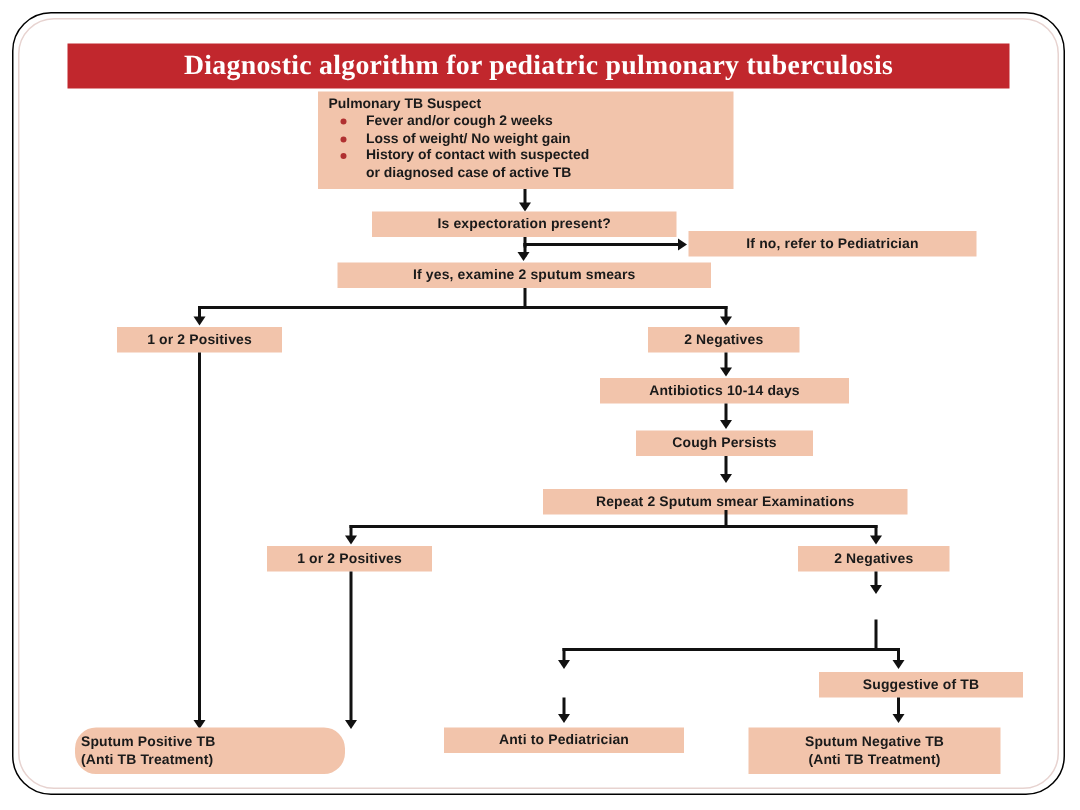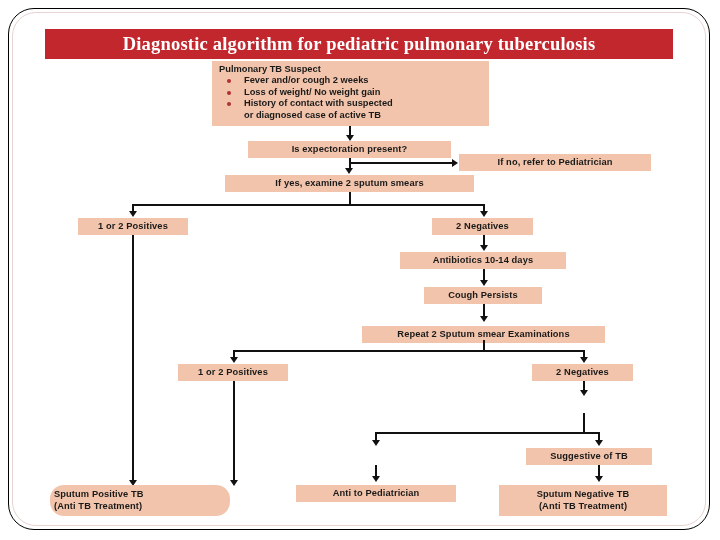--- a/index.html
+++ b/index.html
@@ -186,21 +186,21 @@
 
 
   <div class="ln v" style="left:583px;top:413px;height:19px;"></div>
   <div class="ln h" style="left:375px;top:431.5px;width:225px;"></div>
   <div class="ln v" style="left:375px;top:431.5px;height:11px;"></div>
   <div class="arrow-d" style="left:371.6px;top:440px;"></div>
   <div class="ln v" style="left:598px;top:431.5px;height:11px;"></div>
   <div class="arrow-d" style="left:594.6px;top:440px;"></div>
 
 
-  <div class="box" id="box-suggtb" style="left:526px;top:448px;width:126px;height:17px;">
+  <div class="box" id="box-suggtb" style="left:546px;top:448px;width:136px;height:17px;">
     <span>Suggestive of TB</span>
   </div>
 
   <div class="ln v" style="left:375px;top:465px;height:14px;"></div>
   <div class="arrow-d" style="left:371.6px;top:476px;"></div>
 
   <div class="ln v" style="left:598px;top:465px;height:14px;"></div>
   <div class="arrow-d" style="left:594.6px;top:476px;"></div>
 
   <div class="box left" id="box-sputum-pos" style="left:50px;top:485px;width:180px;height:31px;padding-left:4px;border-radius:14px;">

